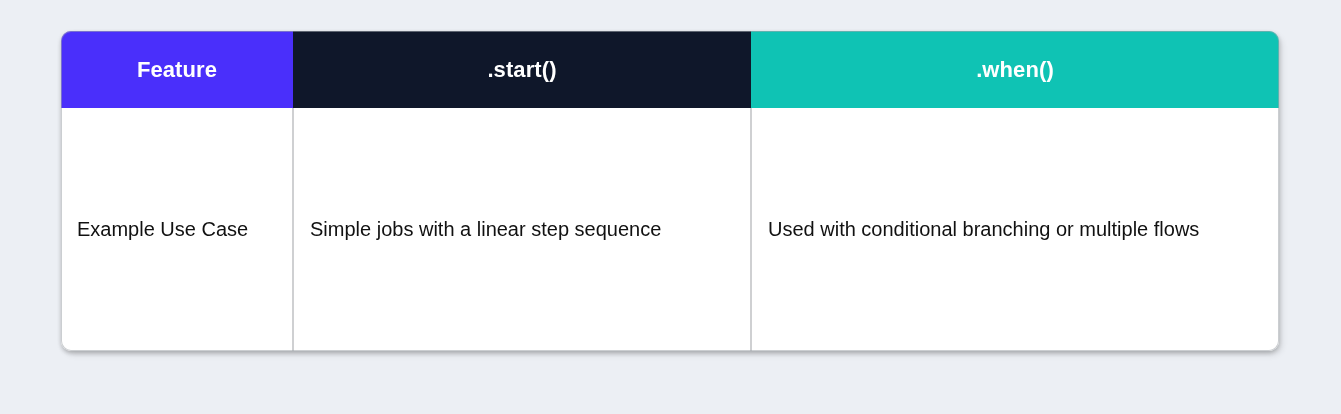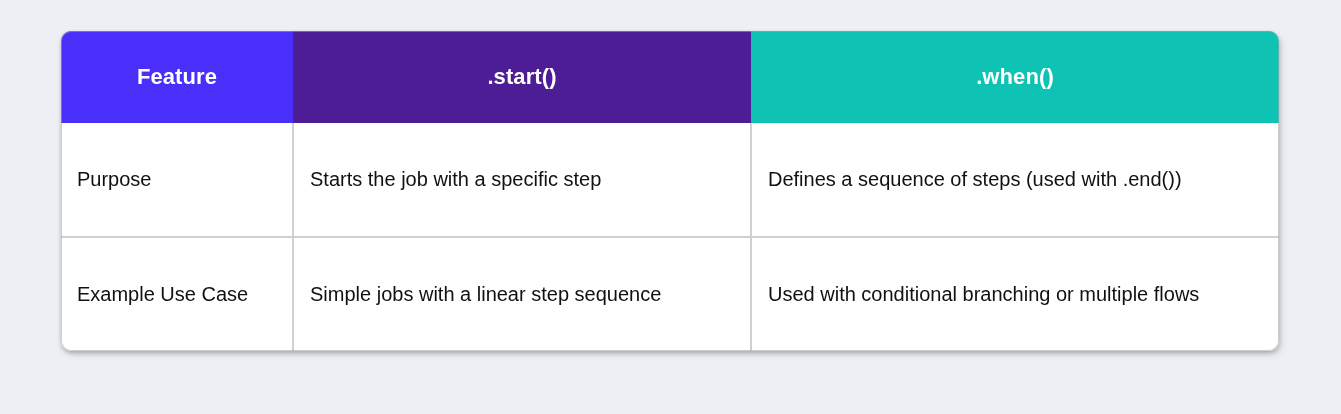--- a/index.html
+++ b/index.html
@@ -39,33 +39,33 @@
     table-layout: fixed;
     width: 1218px;
     height: 320px;
   }
 
   col.c1 { width: 232px; }
   col.c2 { width: 458px; }
   col.c3 { width: 528px; }
 
   thead th {
-    height: 92px;
+    height: 77px;
     padding: 0;
     margin: 0;
     color: #ffffff;
     font-size: 22px;
     font-weight: bold;
     text-align: center;
     vertical-align: middle;
     letter-spacing: 0.1px;
     border: 0;
   }
   th.h-feature { background: #4a2ffb; }
-  th.h-start   { background: #4c1d95; }
+  th.h-start   { background: #0f172a; }
   th.h-flow    { background: #0fc3b4; }
 
   tbody td {
     height: 60px;
     padding: 0 0 0 16px;
     font-size: 20px;
     color: #111111;
     text-align: left;
     vertical-align: middle;
     background: #ffffff;
@@ -102,25 +102,20 @@
     </colgroup>
     <thead>
       <tr>
         <th class="h-feature">Feature</th>
         <th class="h-start">.start()</th>
         <th class="h-flow">.when()</th>
       </tr>
     </thead>
     <tbody>
       <tr>
-        <td>Purpose</td>
-        <td>Starts the job with a specific step</td>
-        <td>Defines a sequence of steps (used with .end())</td>
-      </tr>
-      <tr>
         <td>Example Use Case</td>
         <td>Simple jobs with a linear step sequence</td>
         <td>Used with conditional branching or multiple flows</td>
       </tr>
     </tbody>
   </table>
 
   <div class="card-ring"></div>
 
 </div>

